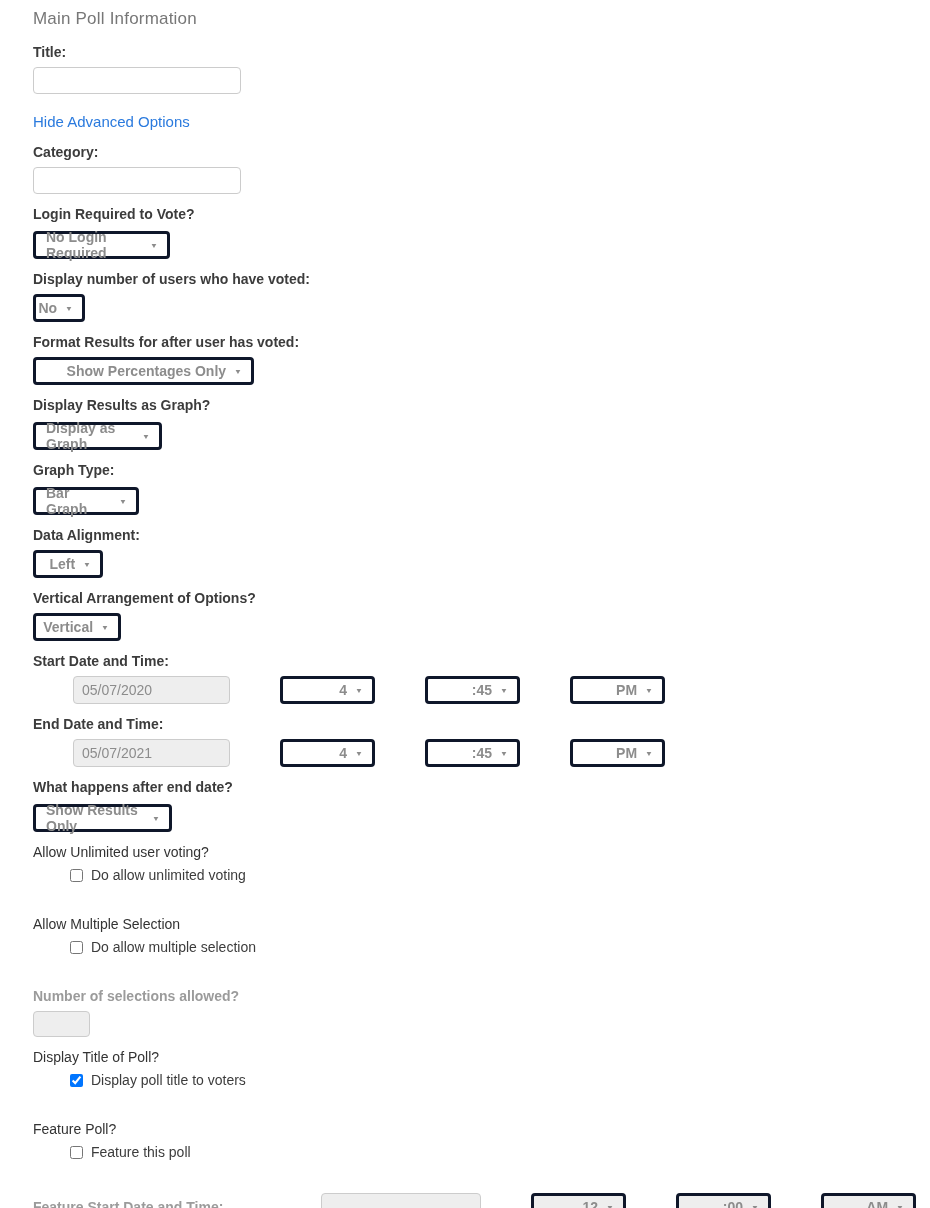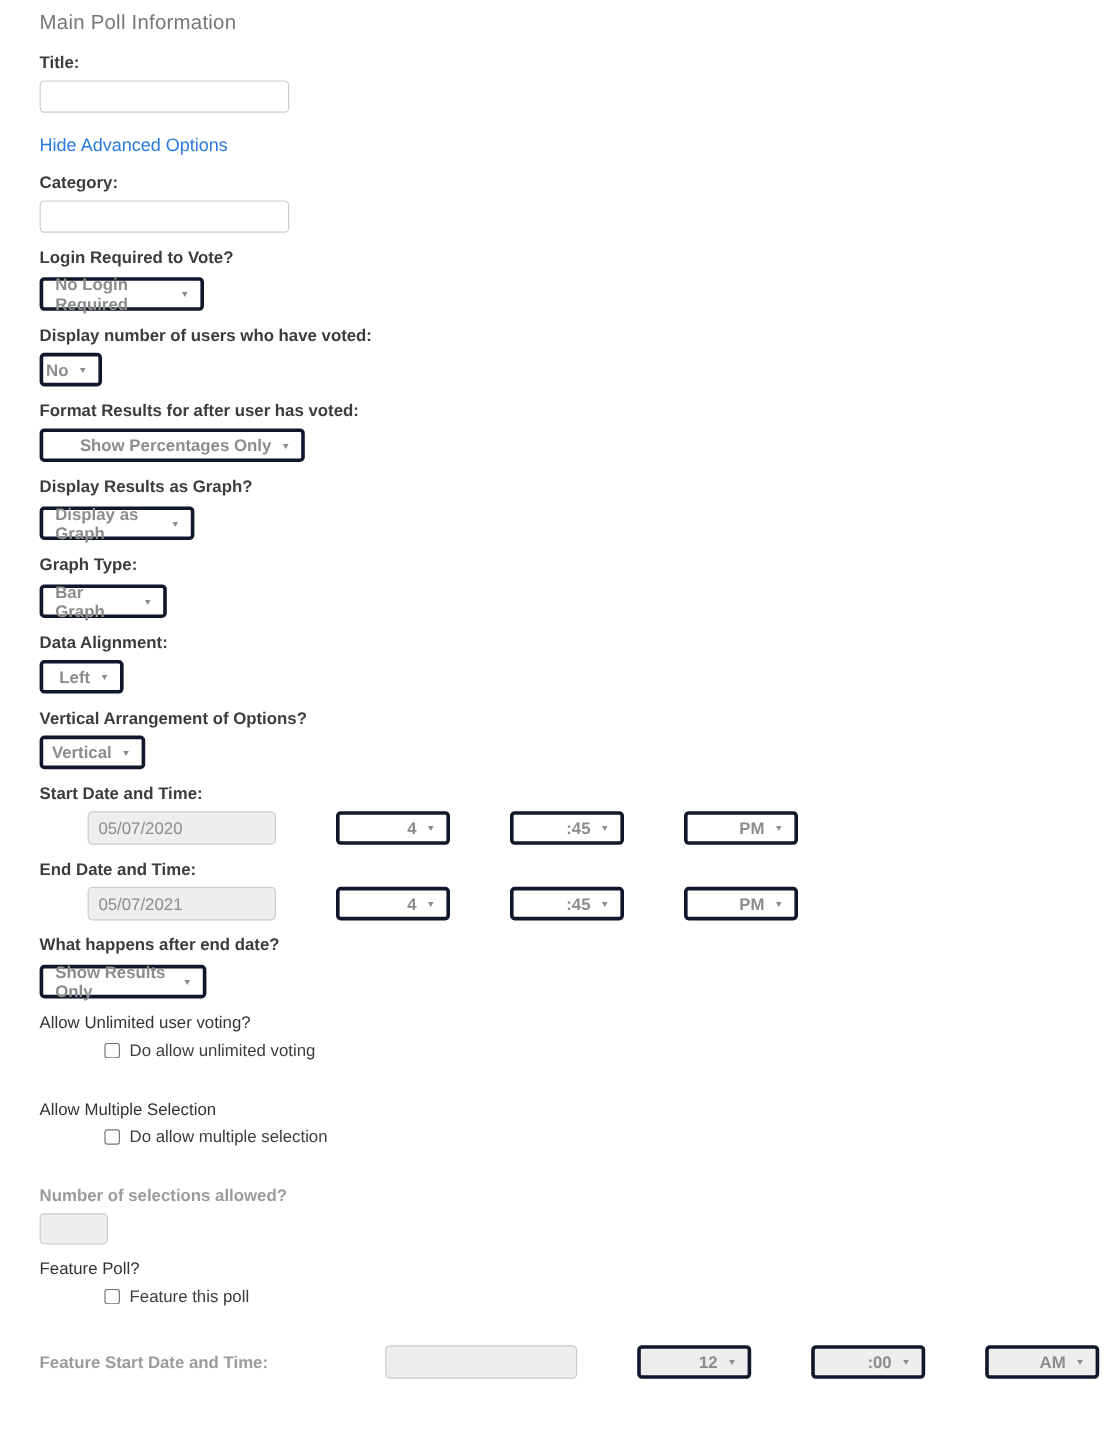--- a/index.html
+++ b/index.html
@@ -55,21 +55,21 @@
   .row { display: flex; align-items: center; }
   .row > * { margin-right: 10px; margin-left: 40px; }
   .row > *:last-child { margin-right: 0; }
 
   .date-input {
     width: 157px; height: 28px; background: #eee; color: #8c8c8c;
     border: 1px solid #ccc; border-radius: 4px; padding: 0 8px; font: inherit;
   }
 
   .checkbox-group { margin-bottom: 33px; }
-  .checkbox-row { margin-left: 42px; display: flex; align-items: center; margin-top: 7px; padding-left: 12px; }
+  .checkbox-row { margin-left: 25px; display: flex; align-items: center; margin-top: 7px; padding-left: 12px; }
   .checkbox-row input[type=checkbox] { width: 13px; height: 13px; margin: 0 8px 0 0; }
   .checkbox-row .cb-lbl { color: #3c3c3c; }
 
   .num-input {
     width: 57px; height: 26px; background: #eee; border: 1px solid #ccc;
     border-radius: 4px; padding: 0 8px; font: inherit; color: #8c8c8c;
   }
   .num-group { margin-bottom: 12px; }
 
   .feature-block { margin-top: 31px; }
@@ -212,20 +212,27 @@
       <input type="checkbox" style="">
       <span class="cb-lbl">Do allow multiple selection</span>
     </div>
   </div>
 
   <div class="form-group num-group">
     <span class="lbl muted">Number of selections allowed?</span>
     <input type="text" class="num-input" disabled="" value="" style="">
   </div>
 
+  <div class="checkbox-group">
+    <span class="lbl">Display Title of Poll?</span>
+    <div class="checkbox-row">
+      <input type="checkbox" checked="" style="">
+      <span class="cb-lbl">Display poll title to voters</span>
+    </div>
+  </div>
 
   <div class="checkbox-group">
     <span class="lbl">Feature Poll?</span>
     <div class="checkbox-row">
       <input type="checkbox" style="">
       <span class="cb-lbl">Feature this poll</span>
     </div>
   </div>
 
   <div class="feature-block">

